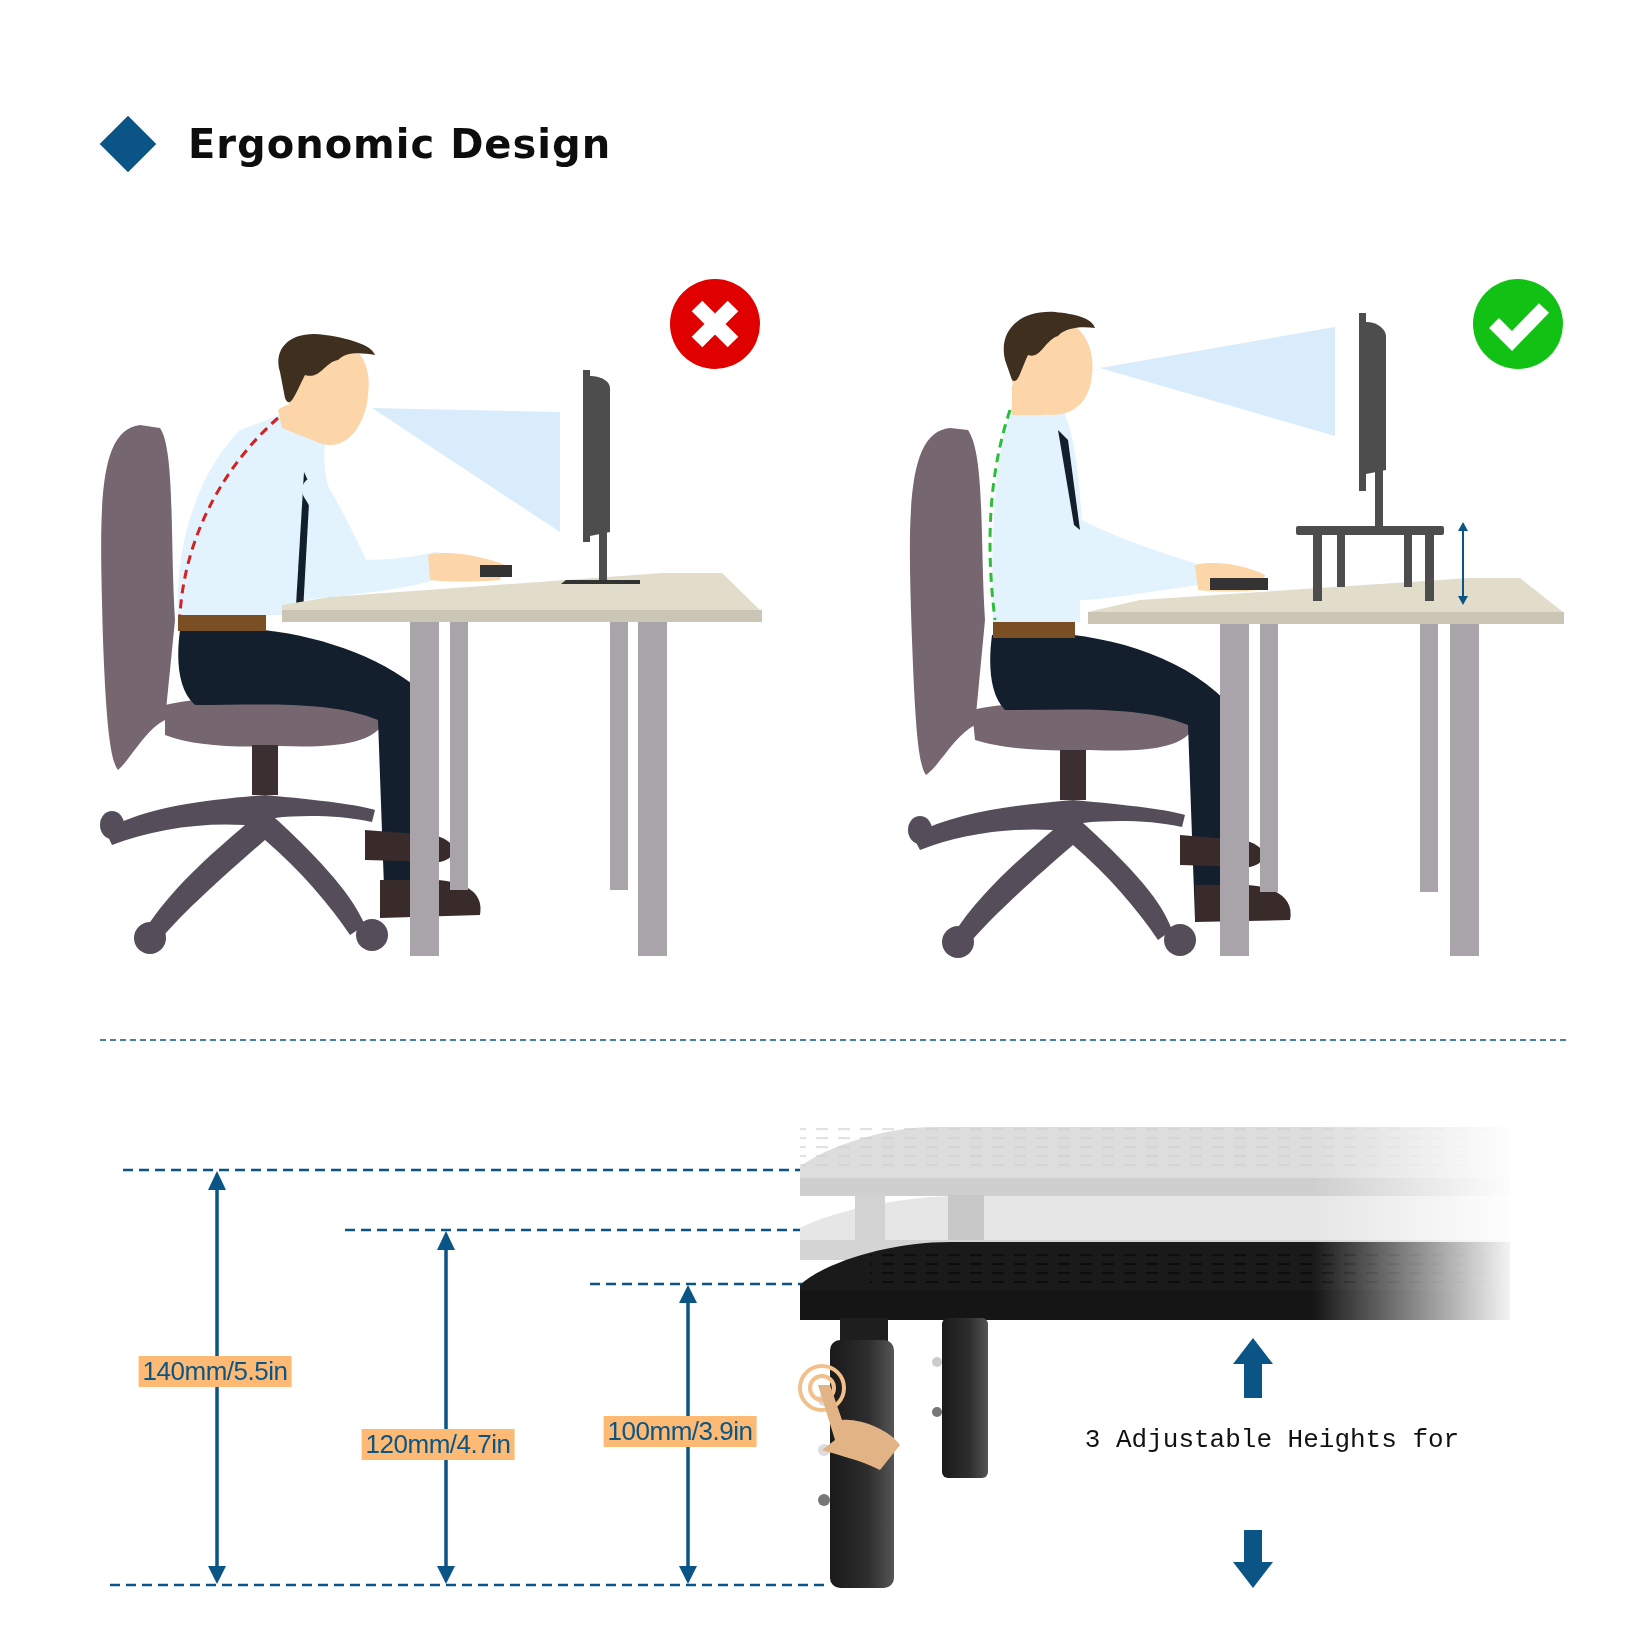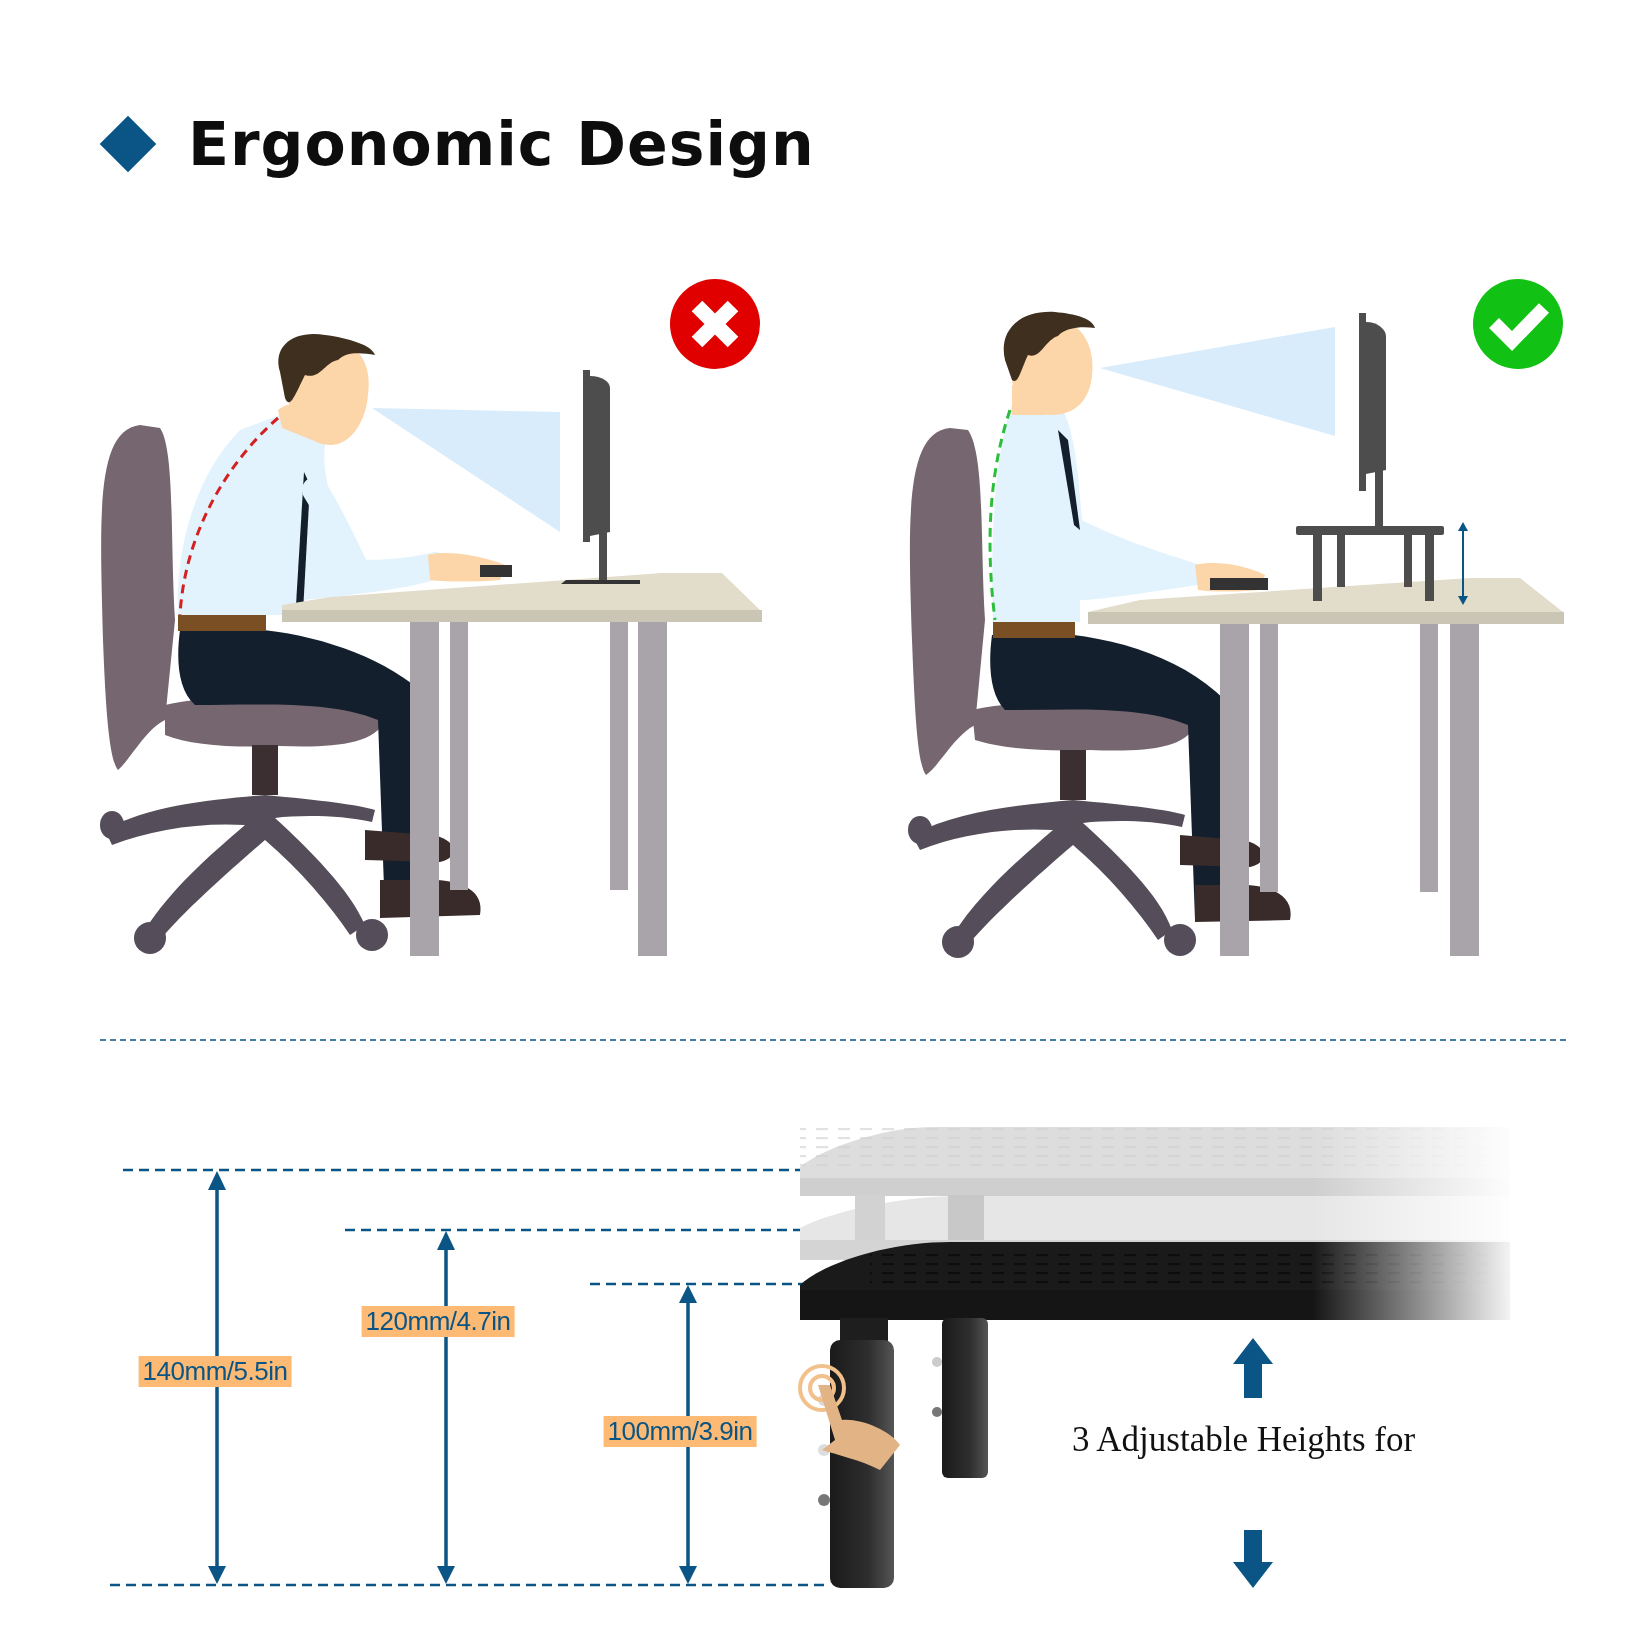--- a/index.html
+++ b/index.html
@@ -1,21 +1,21 @@
 <!DOCTYPE html>
 <html><head>
 <meta charset="utf-8">
 <style>
   html, body { margin: 0; padding: 0; background: #ffffff; }
   body { width: 1646px; height: 1646px; position: relative; overflow: hidden; font-family: "DejaVu Sans", sans-serif; }
   .title-row { position: absolute; left: 98px; top: 104px; height: 80px; display: flex; align-items: center; }
   .diamond { width: 40px; height: 40px; background: #0a5585; transform: rotate(45deg); margin-left: 10px; margin-right: 40px; }
-  .title { font-family: "DejaVu Sans", sans-serif; font-weight: bold; font-size: 60px; color: #0d0d0d; letter-spacing: 1px; }
+  .title { font-family: "DejaVu Sans", sans-serif; font-weight: bold; font-size: 40px; color: #0d0d0d; letter-spacing: 1px; }
   .dim-label { position: absolute; font-family: "Liberation Sans", sans-serif; font-size: 26px; color: #0a5585; background: #fdba74; padding: 0 4px; white-space: nowrap; transform: translateX(-50%); letter-spacing: -0.5px; }
-  .caption { position: absolute; left: 1072px; top: 1415px; width: 400px; text-align: left; font-family: Liberation Serif, serif; font-size: 35px; line-height: 50px; color: #111; }
+  .caption { position: absolute; left: 1072px; top: 1415px; width: 400px; text-align: center; font-family: Liberation Mono, monospace; font-size: 26px; line-height: 50px; color: #111; }
   svg { position: absolute; left: 0; top: 0; }
 </style>
 </head>
 <body>
 
 <div class="title-row">
   <div class="diamond"></div>
   <div class="title">Ergonomic Design</div>
 </div>
 
@@ -213,18 +213,18 @@
 
   <g>
     <polygon points="1253,1338 1273,1364 1262,1364 1262,1398 1244,1398 1244,1364 1233,1364" fill="#0a5585"></polygon>
   </g>
   <g>
     <polygon points="1244,1530 1262,1530 1262,1562 1273,1562 1253,1588 1233,1562 1244,1562" fill="#0a5585"></polygon>
   </g>
 </svg>
 
 <div class="dim-label" style="left:215px; top:1356px;">140mm/5.5in</div>
-<div class="dim-label" style="left:438px; top:1306px;">120mm/4.7in</div>
+<div class="dim-label" style="left:438px; top:1429px;">120mm/4.7in</div>
 <div class="dim-label" style="left:680px; top:1416px;text-align:center;">100mm/3.9in</div>
 
 <div class="caption">
   <div>3 Adjustable Heights for</div>
 </div>
 
 </body></html>

